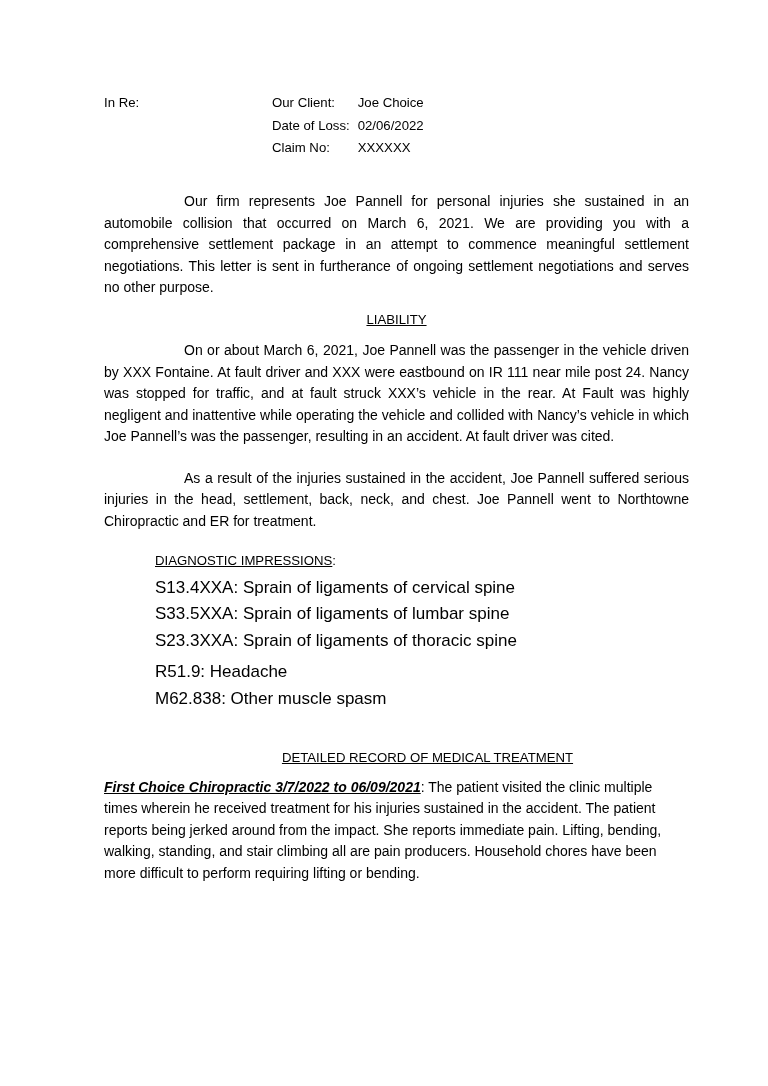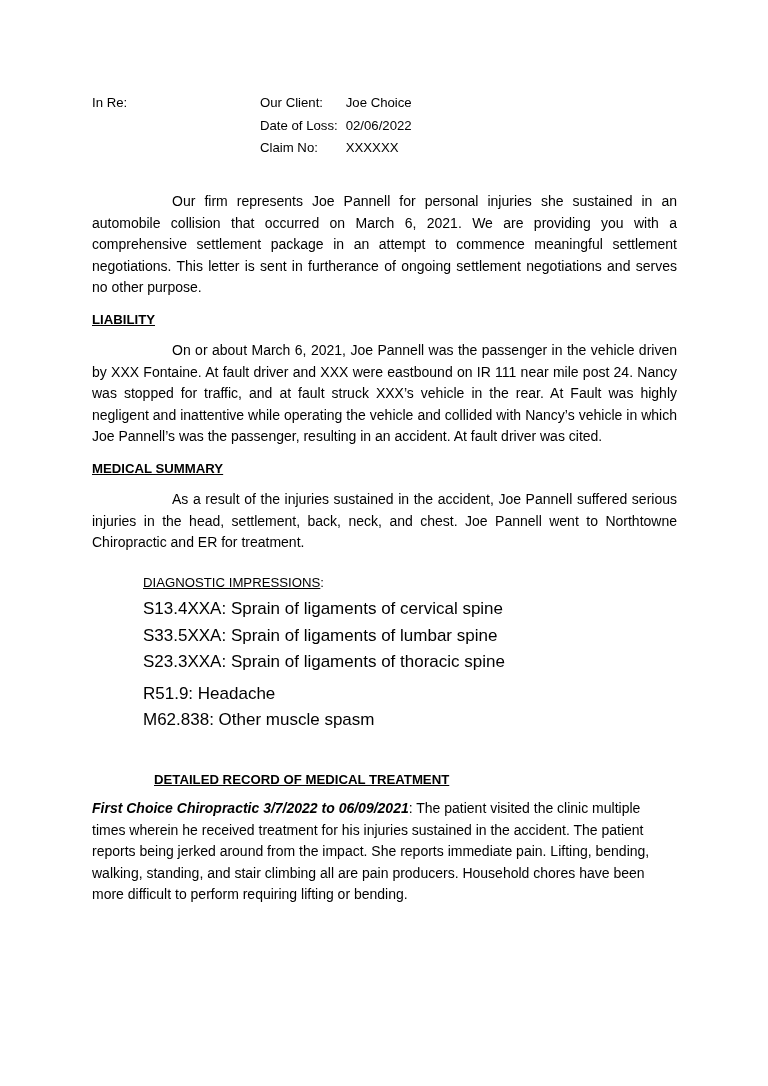--- a/index.html
+++ b/index.html
@@ -14,21 +14,21 @@
   .page {
     position: relative;
     width: 768px;
     height: 1086px;
     background: #ffffff;
     overflow: hidden;
     box-sizing: border-box;
   }
   .content {
     position: absolute;
-    left: 92px;
+    left: 104px;
     top: 0;
     width: 585px;
   }
 
   
   .header-block {
     position: relative;
     height: 78px;
     margin-top: 92px;
   }
@@ -71,21 +71,22 @@
     text-indent: 0;
   }
   .para.flush {
     text-align: left;
   }
 
   
   .section-heading {
     font-size: 13.2px;
     line-height: 21.5px;
-    font-weight: bold;
+    font-weight: normal;
+    text-align: center;
     margin: 0;
   }
   .section-heading span {
     text-decoration: underline;
   }
   .section-heading.offset {
     padding-left: 62px;
   }
 
   
@@ -104,20 +105,21 @@
     font-size: 17px;
     line-height: 21.5px;
     margin: 0;
     white-space: nowrap;
   }
 
   
   .lead-in {
     font-weight: bold;
     font-style: italic;
+    text-decoration: underline;
   }
 
   
   .gap-18 { height: 18px; }
   .gap-21 { height: 21px; }
   .gap-30 { height: 30px; }
   .gap-5  { height: 5px; }
   .gap-8  { height: 8px; }
   .gap-10 { height: 10px; }
 </style>
@@ -156,23 +158,20 @@
     <div class="section-heading">
       <span>LIABILITY</span>
     </div>
 
     <div class="gap-10"></div>
 
     <p class="para">On or about March 6, 2021, Joe Pannell was the passenger in the vehicle driven by XXX Fontaine. At fault driver and XXX were eastbound on IR 111 near mile post 24. Nancy was stopped for traffic, and at fault struck XXX’s vehicle in the rear. At Fault was highly negligent and inattentive while operating the vehicle and collided with Nancy’s vehicle in which Joe Pannell’s was the passenger, resulting in an accident. At fault driver was cited.</p>
 
     <div class="gap-10"></div>
 
-    <div class="section-heading">
-      <span>MEDICAL SUMMARY</span>
-    </div>
 
     <div class="gap-10"></div>
 
     <p class="para">As a result of the injuries sustained in the accident, Joe Pannell suffered serious injuries in the head, settlement, back, neck, and chest. Joe Pannell went to Northtowne Chiropractic and ER for treatment.</p>
 
     <div class="gap-18"></div>
 
     <div class="diag-block">
       <p class="diag-title"><span class="ul">DIAGNOSTIC IMPRESSIONS</span><span>:</span></p>
 

